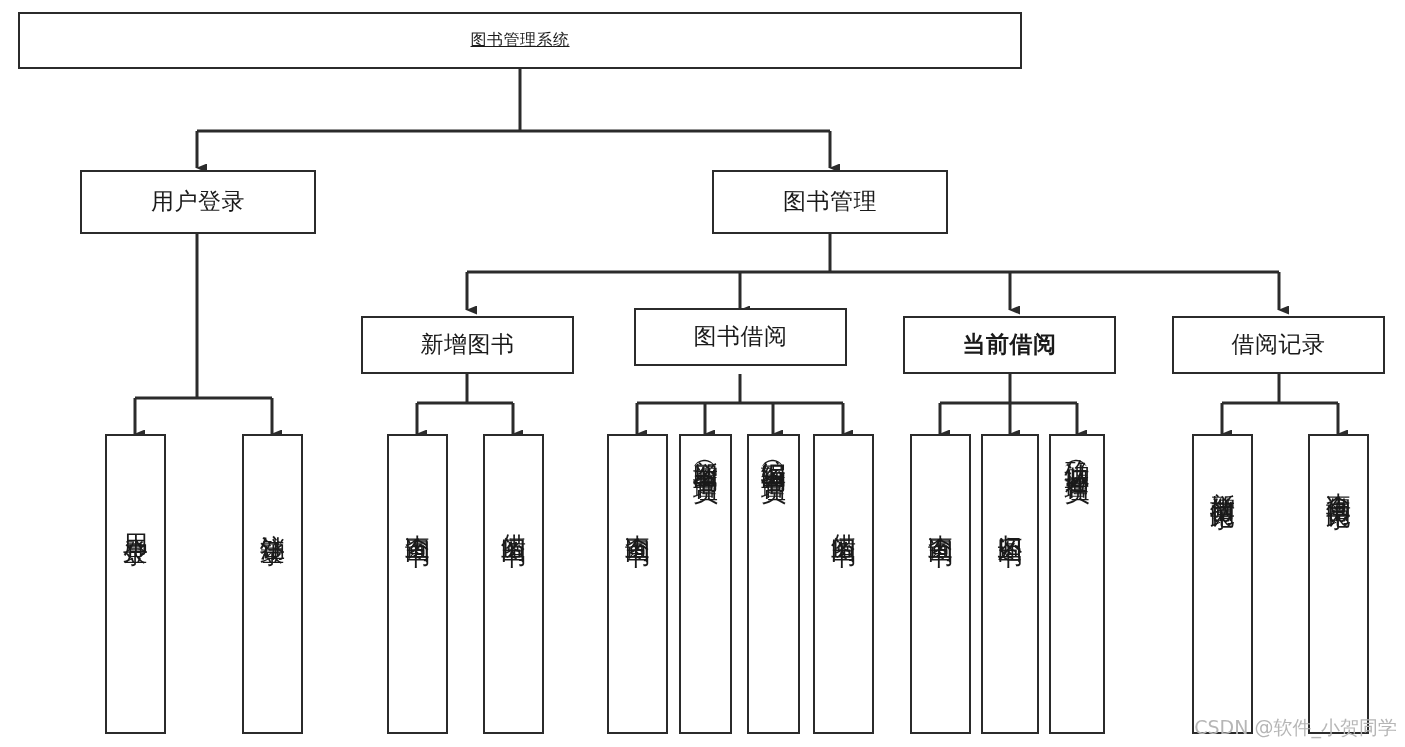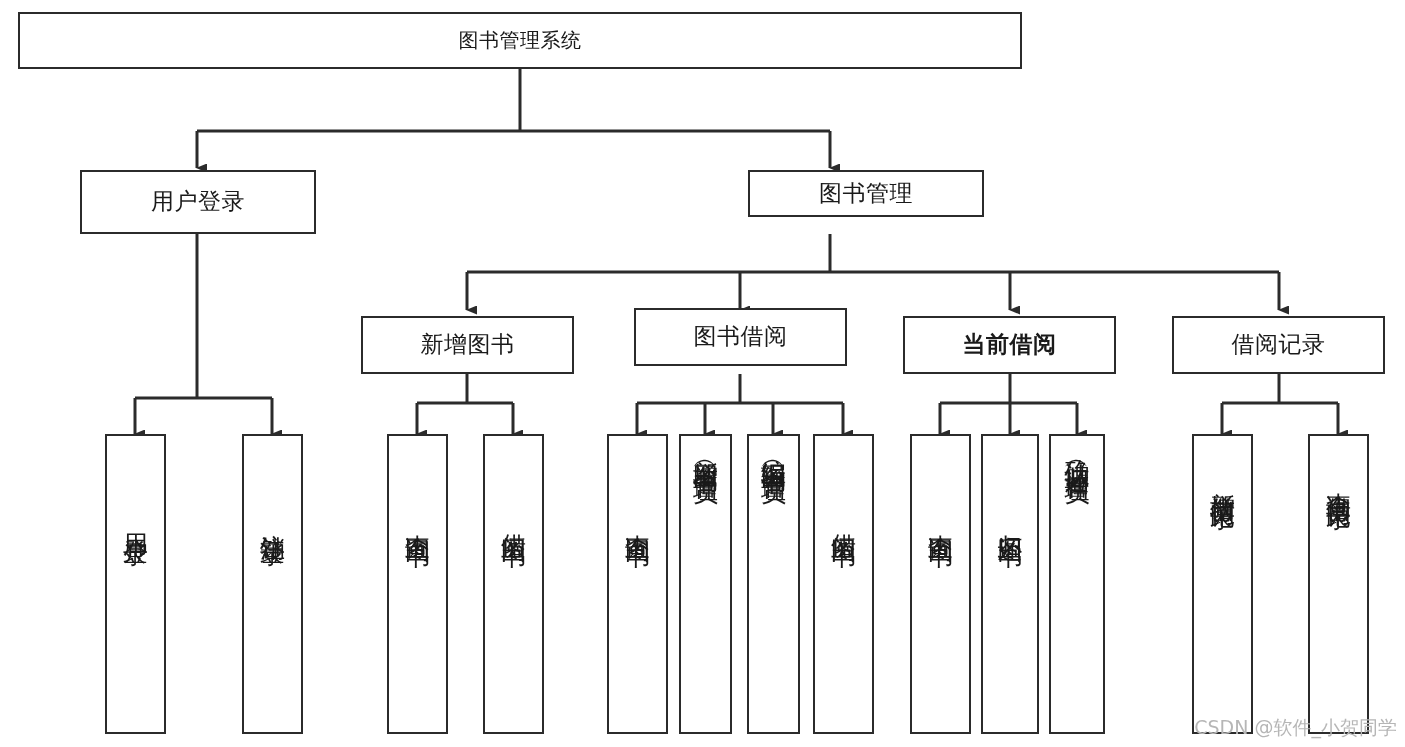--- a/index.html
+++ b/index.html
@@ -41,21 +41,22 @@
     text-align: center;
     line-height: 1.18;
     letter-spacing: 0.5px;
     white-space: nowrap;
   }
   
   .node.horiz .node-label {
     font-size: 23px;
   }
   .node.root .node-label {
-    font-size: 20px;
+    font-size: 16px;
+    text-decoration: underline;
   }
   
   .node.vert {
     align-items: flex-start;
     justify-content: center;
     padding-top: 4px;
   }
   .node.vert .node-label {
     writing-mode: vertical-rl;
     text-orientation: upright;
@@ -133,21 +134,21 @@
     </g>
   </svg>
 
   <div class="node horiz root" style="left:18px; top:12px; width:1004px; height:57px;">
     <span class="node-label">图书管理系统</span>
   </div>
 
   <div class="node horiz" style="left:80px; top:170px; width:236px; height:64px;">
     <span class="node-label">用户登录</span>
   </div>
-  <div class="node horiz" style="left:748px; top:170px; width:236px; height:47px;">
+  <div class="node horiz" style="left:712px; top:170px; width:236px; height:64px;">
     <span class="node-label">图书管理</span>
   </div>
 
   <div class="node horiz" style="left:361px; top:316px; width:213px; height:58px;">
     <span class="node-label">新增图书</span>
   </div>
   <div class="node horiz" style="left:634px; top:308px; width:213px; height:58px;">
     <span class="node-label">图书借阅</span>
   </div>
   <div class="node horiz" style="left:903px; top:316px; width:213px; height:58px;font-weight:bold;">

